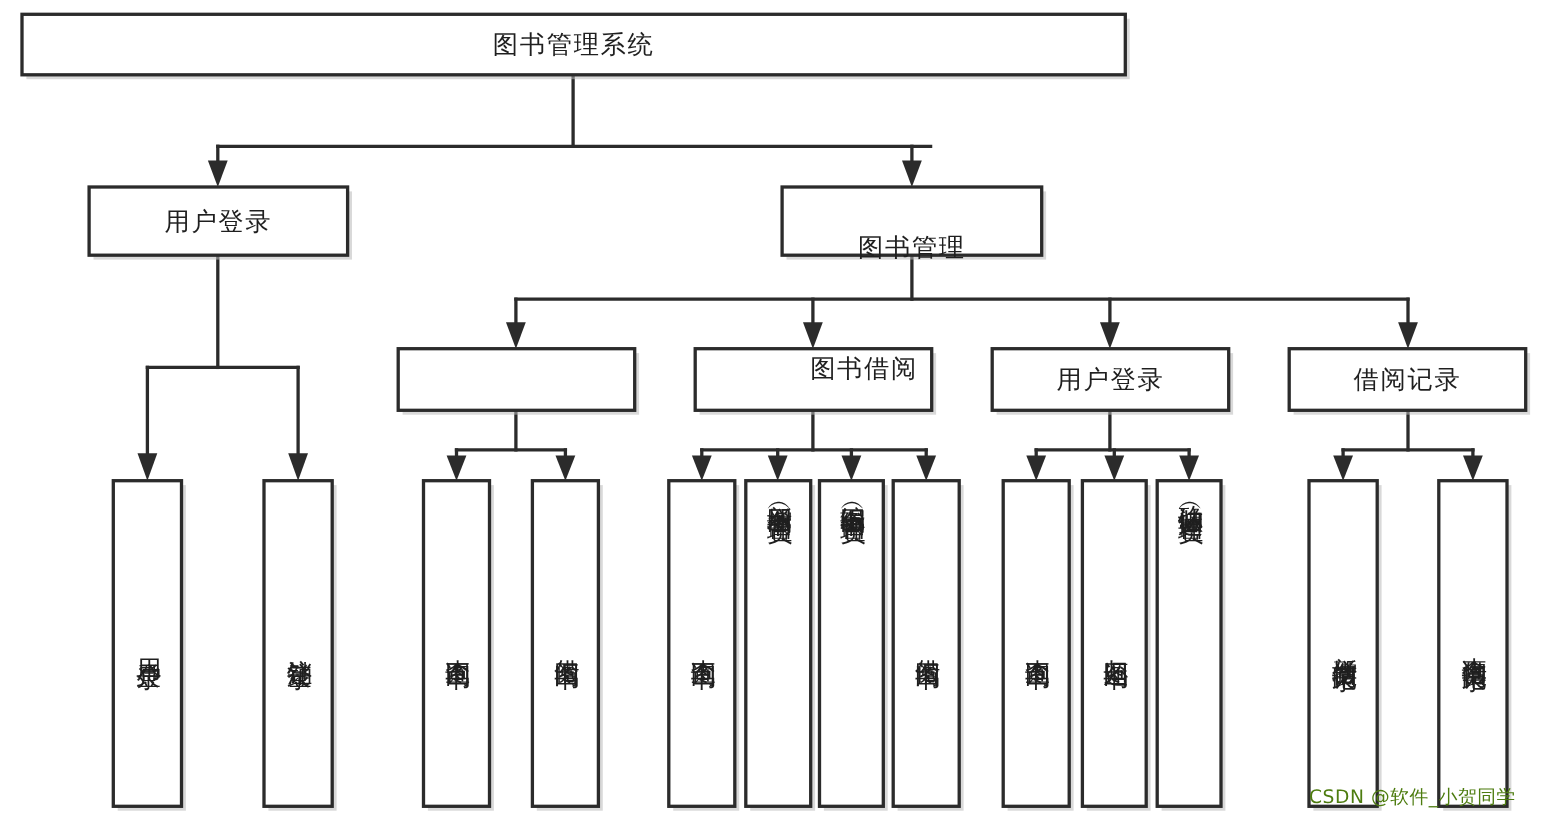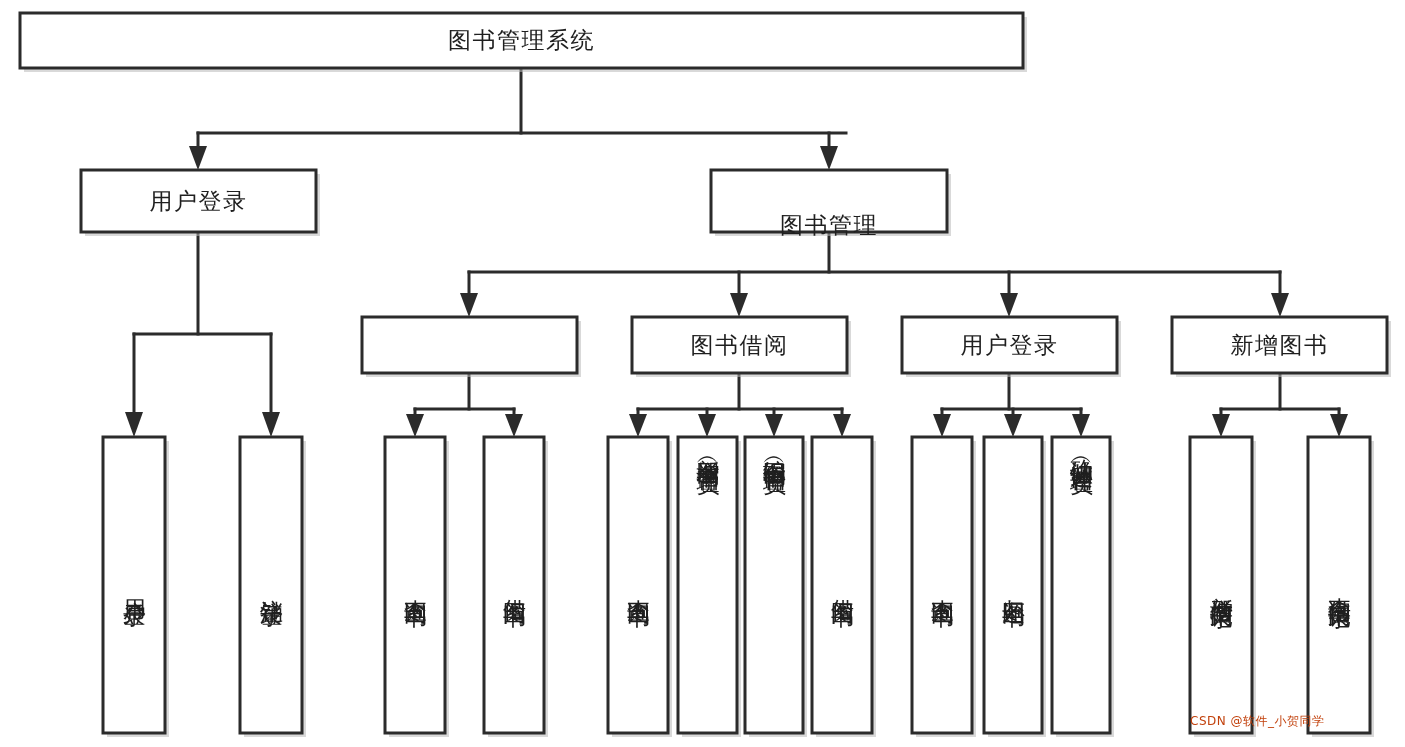--- a/index.html
+++ b/index.html
@@ -78,22 +78,22 @@
     font-size: 23px;
     color: #1f1f1f;
     white-space: nowrap;
     letter-spacing: 1.5px;
   }
   #watermark {
     position: absolute;
     left: 1190px;
     top: 713px;
     font-family: "DejaVu Sans", "Liberation Sans", sans-serif;
-    font-size: 12px;
-    color: #c2410c;
+    font-size: 17px;
+    color: #4d7c0f;
     white-space: nowrap;
     letter-spacing: 0.5px;
     pointer-events: none;
   }
 </style>
 </head>
 <body>
 
 <div id="diagram-root">
 
@@ -240,30 +240,30 @@
 
   <div class="horiz-label-wrap" style="left:81px; top:170px; width:235px; height:62px;">
     <span class="horiz-label">用户登录</span>
   </div>
 
   <div class="horiz-label-wrap" style="left:711px; top:170px; width:236px; height:62px;margin-top:24px;">
     <span class="horiz-label">图书管理</span>
   </div>
 
 
-  <div class="horiz-label-wrap" style="left:632px; top:317px; width:215px; height:56px;">
+  <div class="horiz-label-wrap" style="left:632px; top:307px; width:215px; height:56px;padding-left:46px;">
     <span class="horiz-label">图书借阅</span>
   </div>
 
   <div class="horiz-label-wrap" style="left:902px; top:317px; width:215px; height:56px;">
     <span class="horiz-label">用户登录</span>
   </div>
 
   <div class="horiz-label-wrap" style="left:1172px; top:317px; width:215px; height:56px;">
-    <span class="horiz-label">新增图书</span>
+    <span class="horiz-label">借阅记录</span>
   </div>
 
   <div class="vert-label-wrap" style="left:103px; top:437px; width:62px; height:296px;">
     <span class="vert-label">用户登录</span>
   </div>
 
   <div class="vert-label-wrap" style="left:240px; top:437px; width:62px; height:296px;">
     <span class="vert-label">注销登录</span>
   </div>
 

